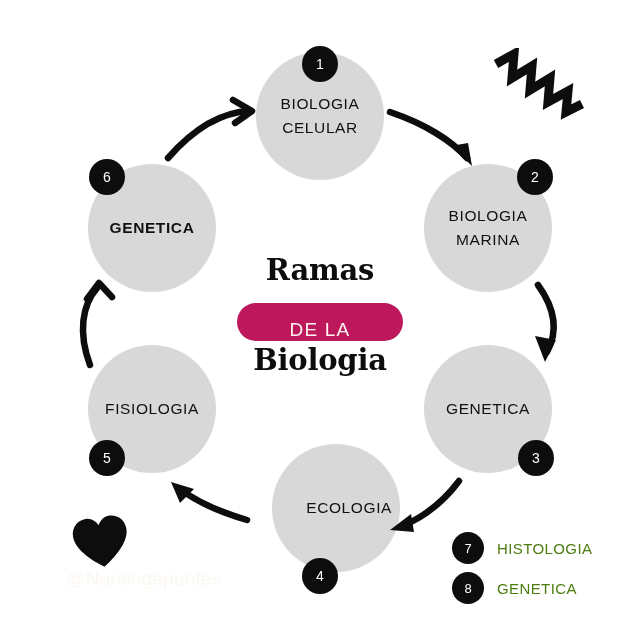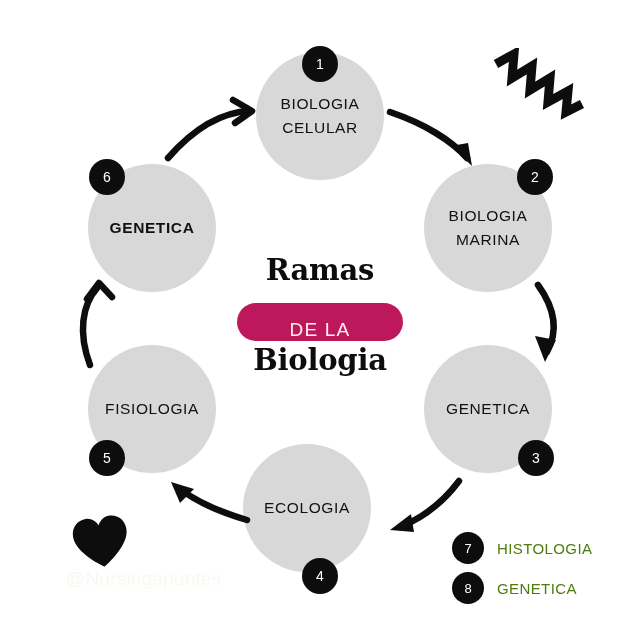--- a/index.html
+++ b/index.html
@@ -192,21 +192,21 @@
     <span>2</span>
   </div>
 
   <div class="node" style="left:424px; top:345px; width:128px; height:128px;">
     <span class="node-label">GENETICA</span>
   </div>
   <div class="badge" style="left:518px; top:440px;">
     <span>3</span>
   </div>
 
-  <div class="node" style="left:243px; top:444px; width:128px; height:128px;">
+  <div class="node" style="left:272px; top:444px; width:128px; height:128px;justify-content:flex-end;">
     <span class="node-label">ECOLOGIA</span>
   </div>
   <div class="badge" style="left:302px; top:558px;">
     <span>4</span>
   </div>
 
   <div class="node" style="left:88px; top:345px; width:128px; height:128px;">
     <span class="node-label">FISIOLOGIA</span>
   </div>
   <div class="badge" style="left:89px; top:440px;">

